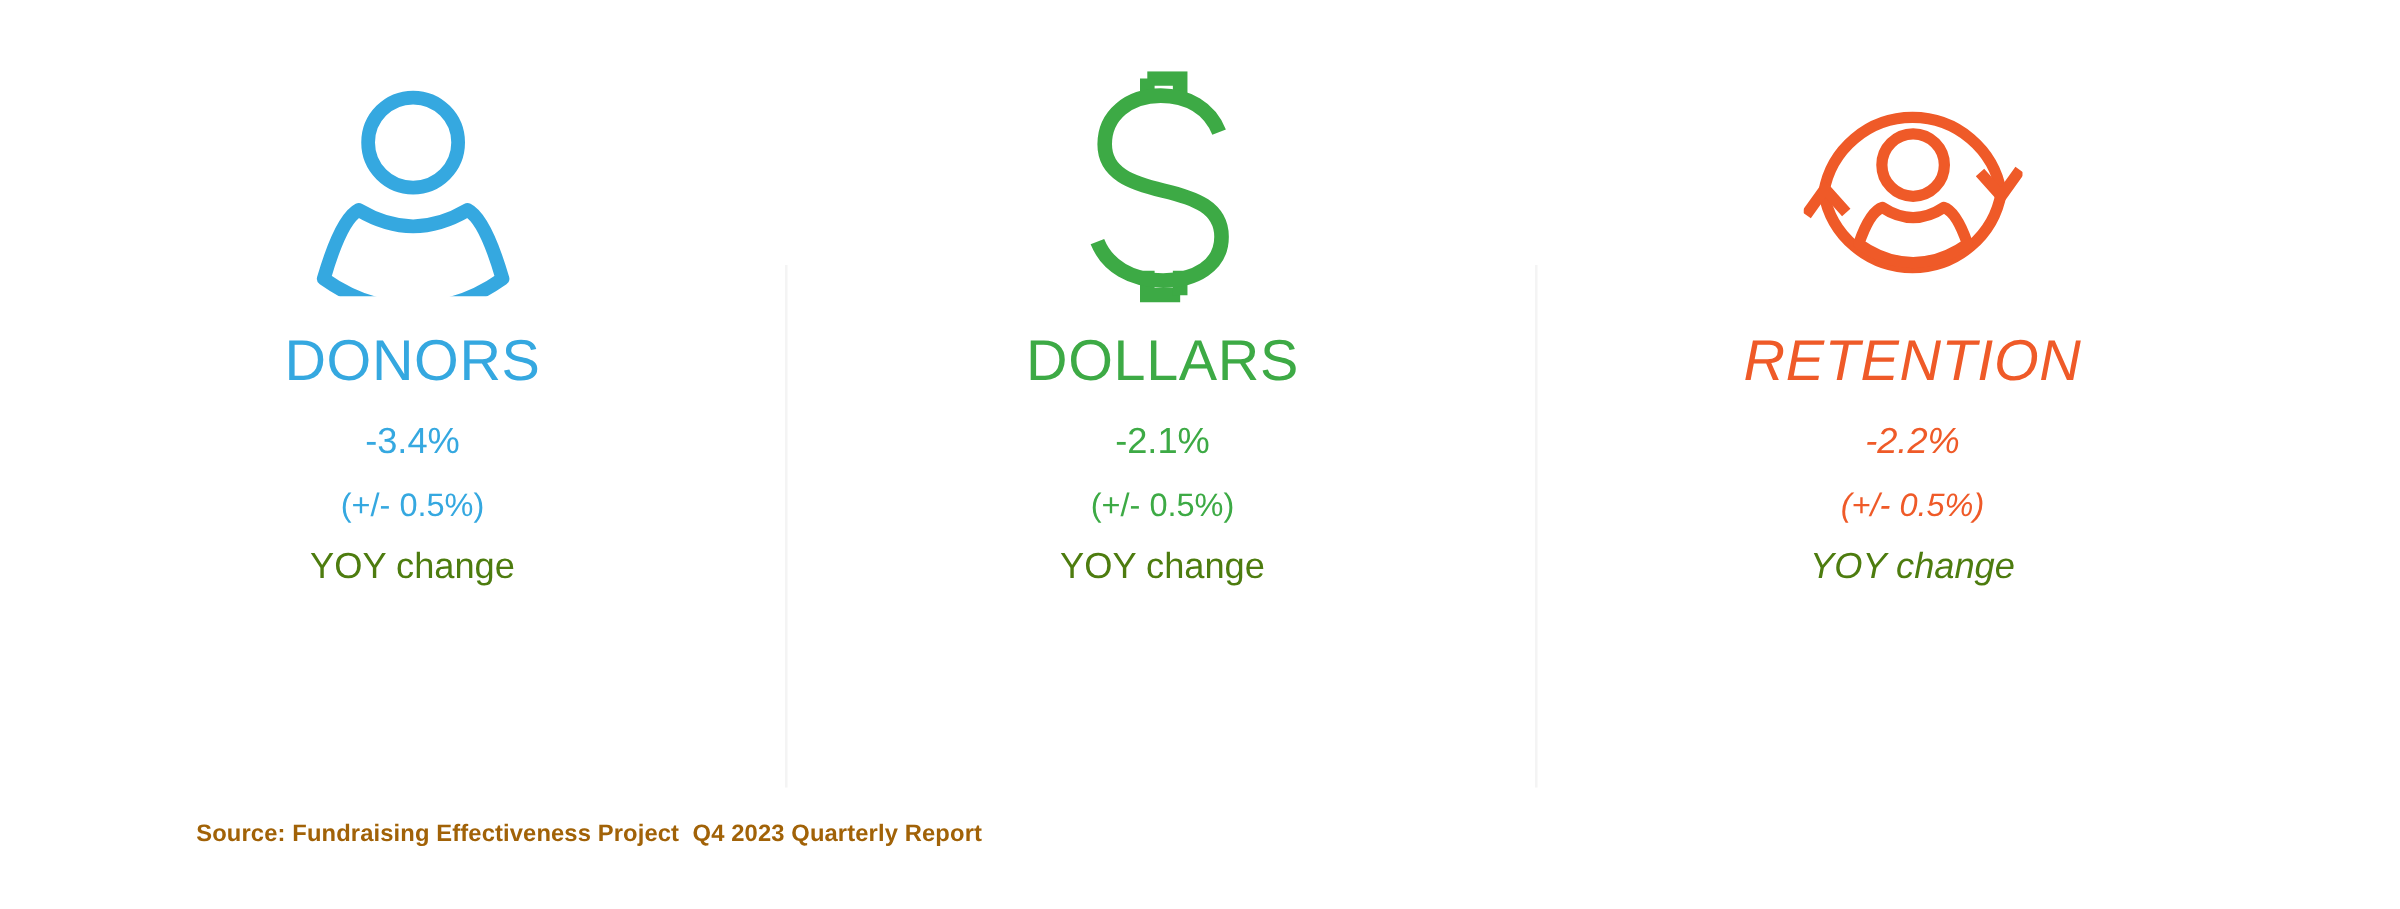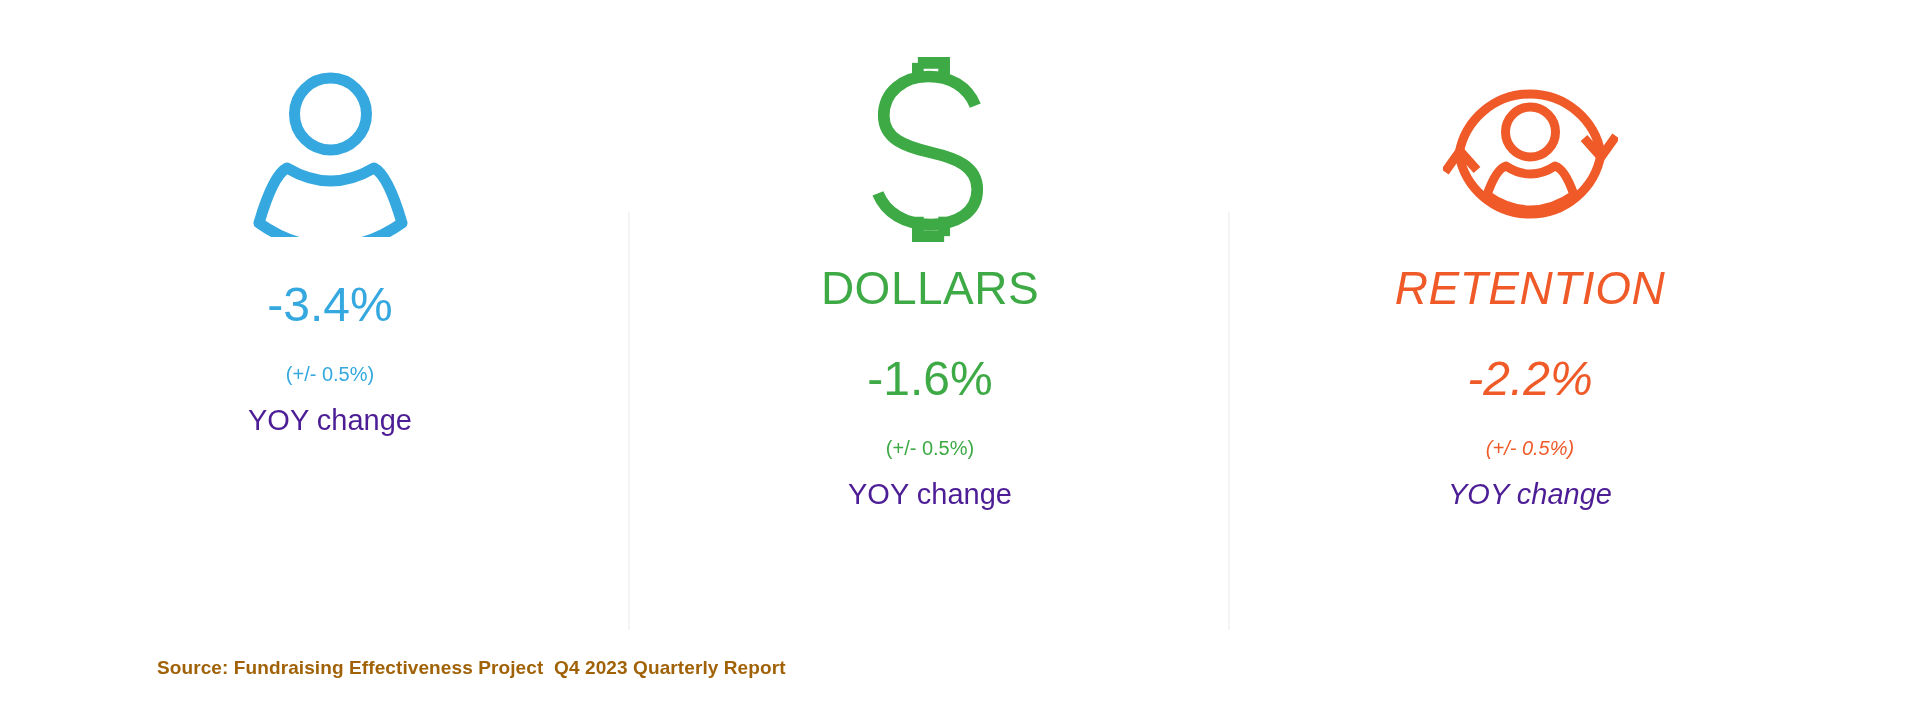--- a/index.html
+++ b/index.html
@@ -66,39 +66,39 @@
 
   .metric-label {
     font-size: 46px;
     line-height: 1;
     letter-spacing: 0.5px;
     margin-top: 28px;
     font-weight: 400;
   }
 
   .metric-value {
-    font-size: 48px;
+    font-size: 29px;
     line-height: 1;
-    margin-top: 44px;
+    margin-top: 28px;
     font-weight: 400;
     text-align: right;
   }
 
   .metric-margin {
-    font-size: 20px;
+    font-size: 26px;
     line-height: 1;
-    margin-top: 35px;
+    margin-top: 23px;
     font-weight: 400;
   }
 
   .metric-caption {
     font-size: 29px;
     line-height: 1;
     margin-top: 22px;
-    color: #4c1d95;
+    color: #4d7c0f;
     font-weight: 400;
   }
 
   
   .theme-donors .metric-label,
   .theme-donors .metric-value,
   .theme-donors .metric-margin { color: #35a8e0; }
 
   .theme-dollars .metric-label,
   .theme-dollars .metric-value,
@@ -130,39 +130,40 @@
 
   <div class="metrics-row">
 
     <div class="metric-col col-donors theme-donors">
       <div class="icon-wrap">
         <svg width="175" height="175" viewBox="0 0 175 175" aria-hidden="true">
           <circle cx="87.5" cy="52" r="36" fill="none" stroke="#35a8e0" stroke-width="11"></circle>
           <path d="M 16 161 Q 30 113 44 106 Q 66 119 87.5 119 Q 109 119 131 106 Q 145 113 159 161 Q 125 185 87.5 185 Q 50 185 16 161 Z" fill="none" stroke="#35a8e0" stroke-width="11" stroke-linejoin="round"></path>
         </svg>
       </div>
+      <div class="metric-label">DONORS</div>
       <div class="metric-value">-3.4%</div>
       <div class="metric-margin">(+/- 0.5%)</div>
       <div class="metric-caption">YOY change</div>
     </div>
 
     <div class="metric-col col-dollars theme-dollars">
       <div class="icon-wrap">
         <svg width="175" height="185" viewBox="0 0 140 190" aria-hidden="true">
           <g fill="none" stroke="#3daa45" stroke-width="12" stroke-linejoin="miter" stroke-linecap="butt">
             <path d="M 57 6 L 84 6 L 84 26"></path>
             <path d="M 57 6 L 57 26"></path>
             <path d="M 84 184 L 57 184 L 57 164"></path>
             <path d="M 84 184 L 84 164"></path>
             <path d="M 116 50 C 108 30 90 20 68 20 C 42 20 22 36 22 60 C 22 84 44 92 70 98 C 96 104 118 112 118 136 C 118 160 96 172 70 172 C 44 172 24 160 16 140"></path>
           </g>
         </svg>
       </div>
       <div class="metric-label">DOLLARS</div>
-      <div class="metric-value">-1.6%</div>
+      <div class="metric-value">-2.1%</div>
       <div class="metric-margin">(+/- 0.5%)</div>
       <div class="metric-caption">YOY change</div>
     </div>
 
     <div class="metric-col col-retention theme-retention">
       <div class="icon-wrap">
         <svg width="175" height="175" viewBox="0 0 175 175" aria-hidden="true">
           <g fill="none" stroke="#ef5a28" stroke-width="9" stroke-linecap="butt">
 
             <path d="M 16 92 A 72 72 0 0 1 158 92"></path>

